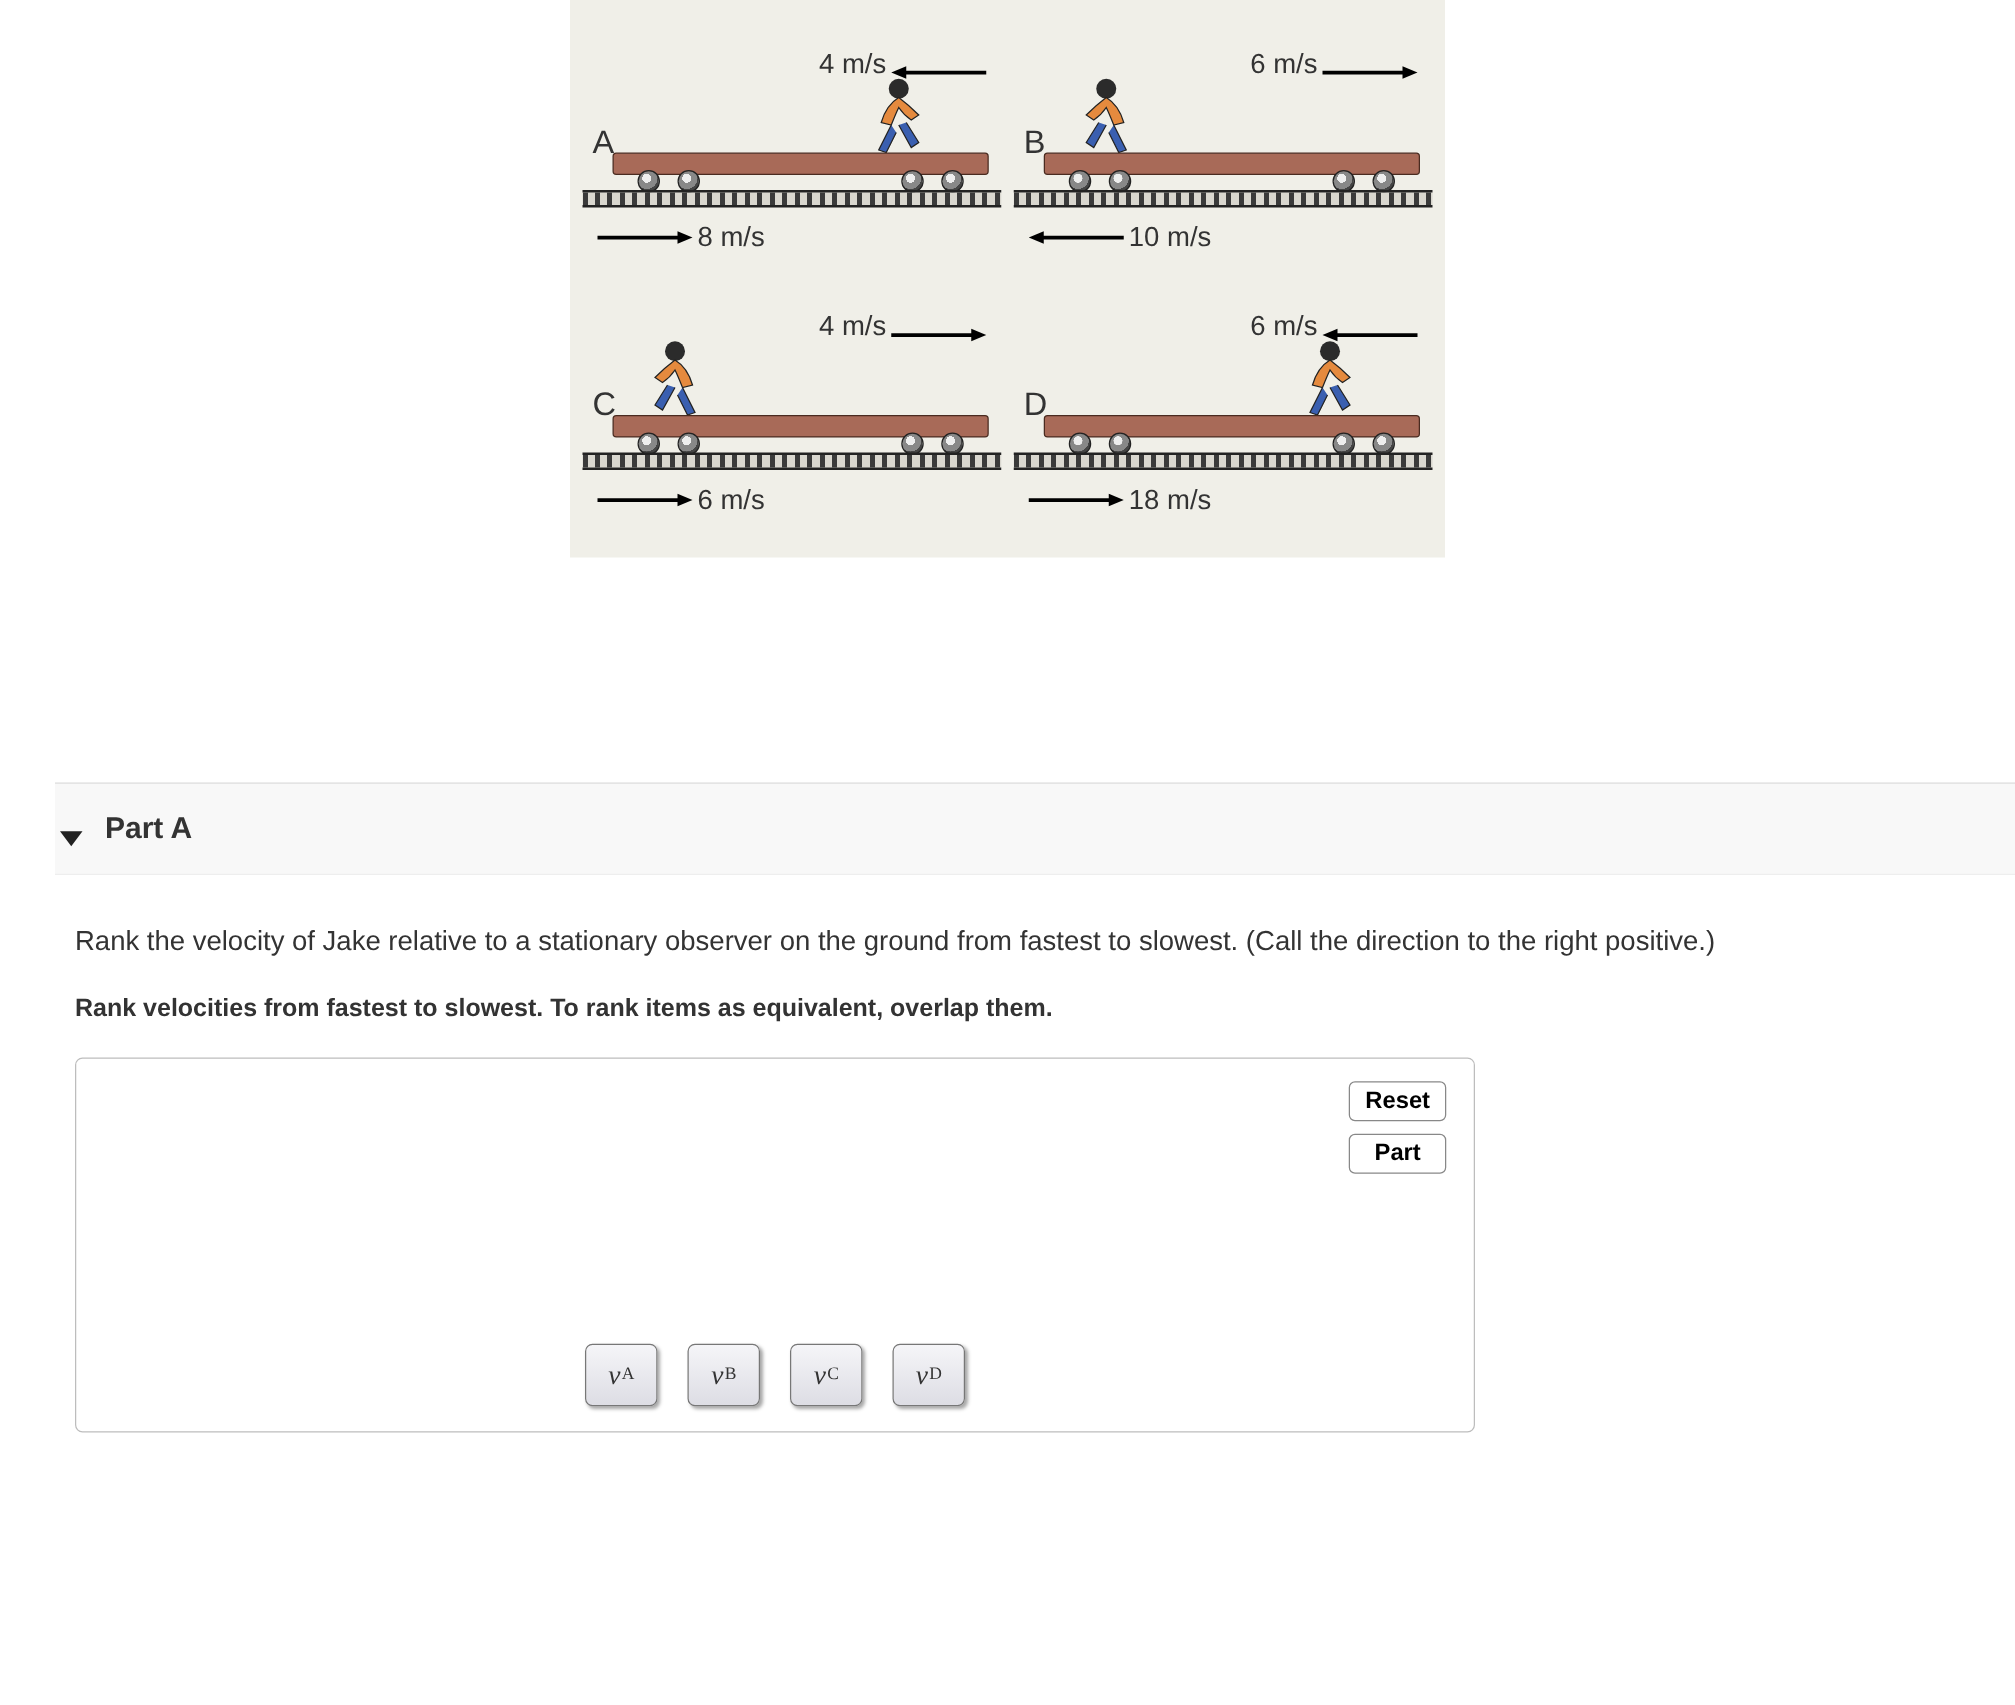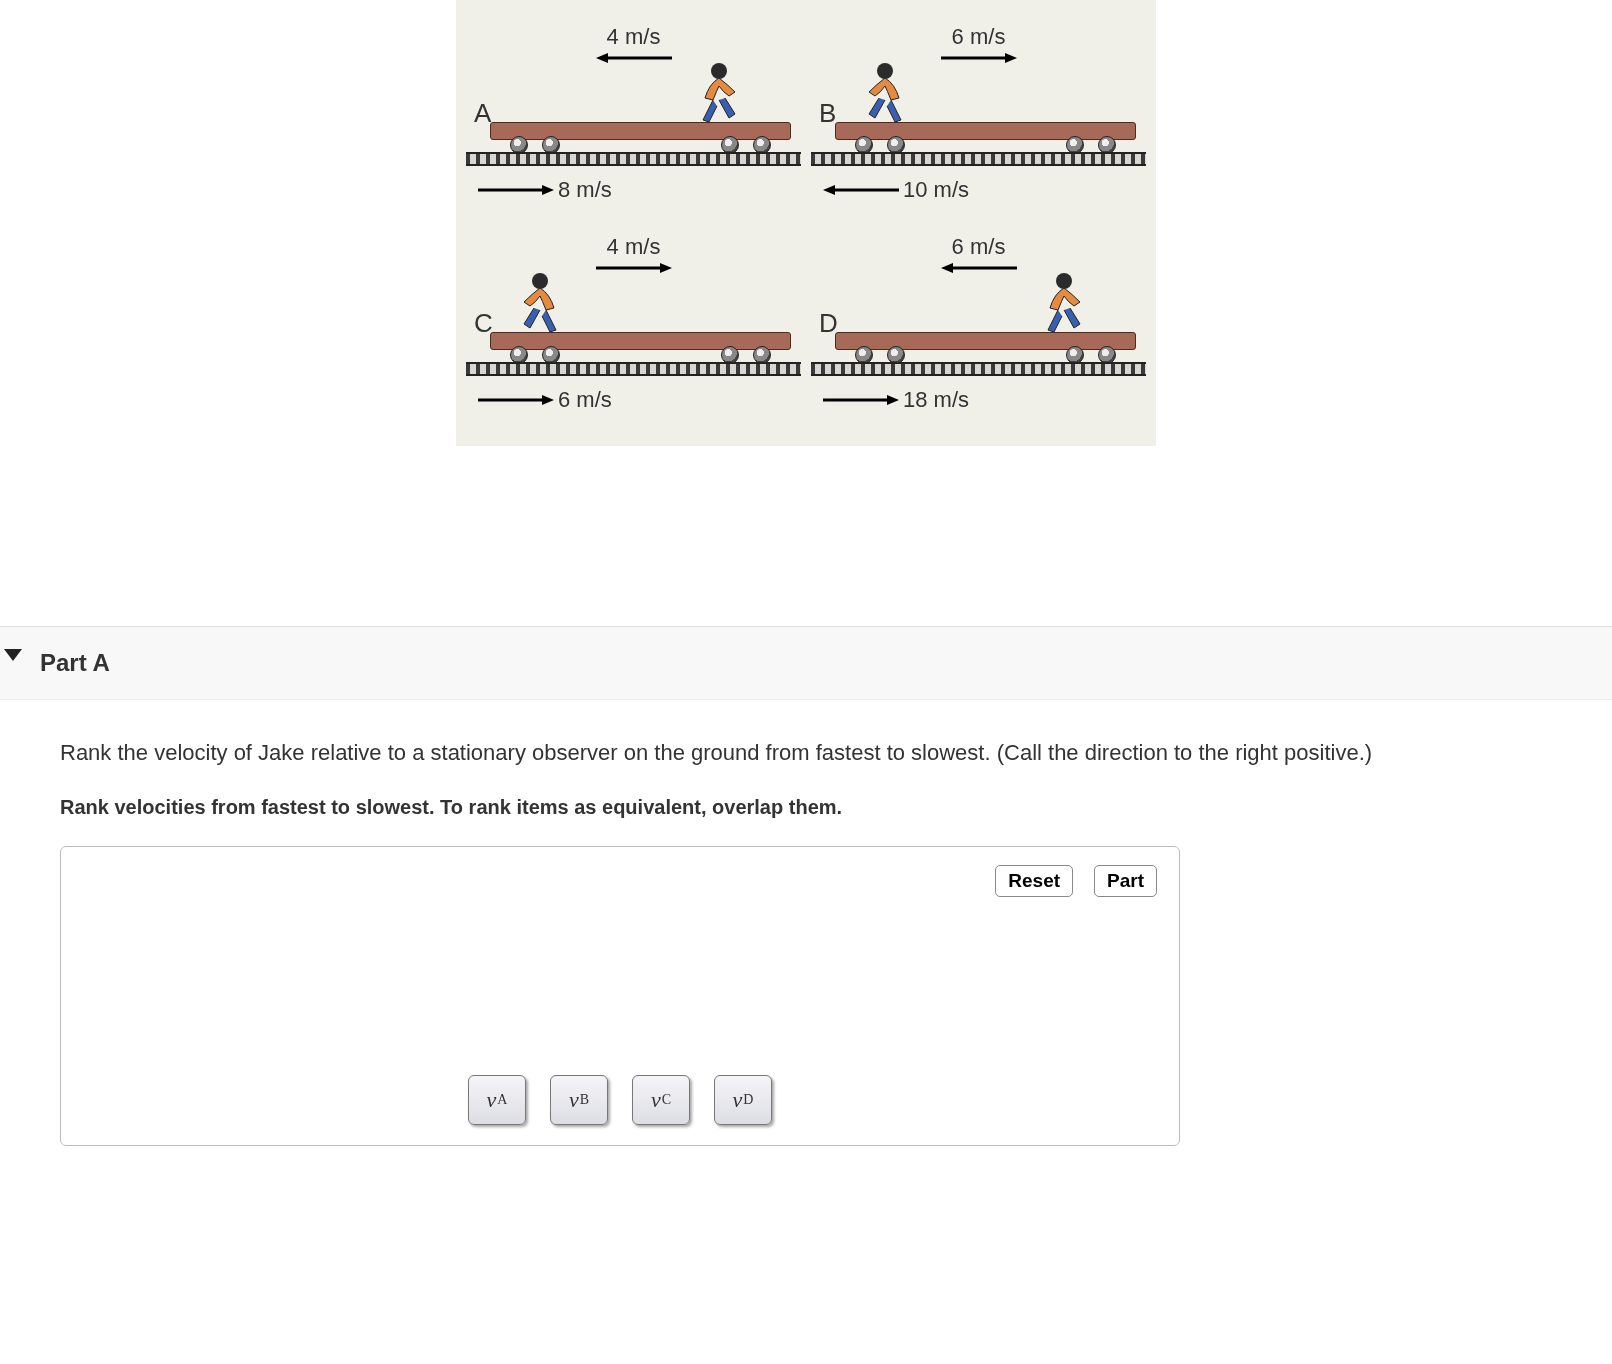--- a/index.html
+++ b/index.html
@@ -38,22 +38,22 @@
   .panel-label {
     position: absolute;
     left: -2px;
     top: 78px;
     font-size: 26px;
     font-family: "Helvetica Neue", Arial, sans-serif;
   }
   .top-arrow-area {
     height: 44px;
     display:flex;
-    flex-direction:column;
-    align-items:center;
+    flex-direction:row;
+    align-items:flex-end;
     justify-content:flex-end;
     gap:2px;
     font-size: 22px;
   }
   .arrow-line {
     display:flex;
     align-items:center;
   }
   .arrow-line svg { display:block; }
   .flatcar-area {
@@ -115,22 +115,23 @@
   }
 
   
   .part-band {
     margin-top: 180px;
     border-top: 1px solid #ddd;
     border-bottom: 1px solid #eee;
     background: #f8f8f8;
     padding: 22px 0 22px 4px;
     display:flex;
-    align-items:flex-start;
+    align-items:flex-end;
     gap: 18px;
+    margin-left: 44px;
   }
   .caret {
     width:0;height:0;
     border-left:9px solid transparent;
     border-right:9px solid transparent;
     border-top:12px solid #222;
   }
   .part-title {
     font-weight:bold;
     font-size: 24px;
@@ -156,21 +157,22 @@
     border: 1px solid #bdbdbd;
     border-radius: 6px;
     position: relative;
     box-sizing: border-box;
   }
   .rank-buttons {
     position:absolute;
     top: 18px;
     right: 22px;
     display:flex;
-    gap:21px;
+    gap:10px;
+    flex-direction:column;
   }
   .smallbtn {
     border:1px solid #888;
     border-radius:5px;
     background:#fff;
     padding: 4px 12px;
     font-weight:bold;
     font-size:19px;
     cursor:pointer;
   }

